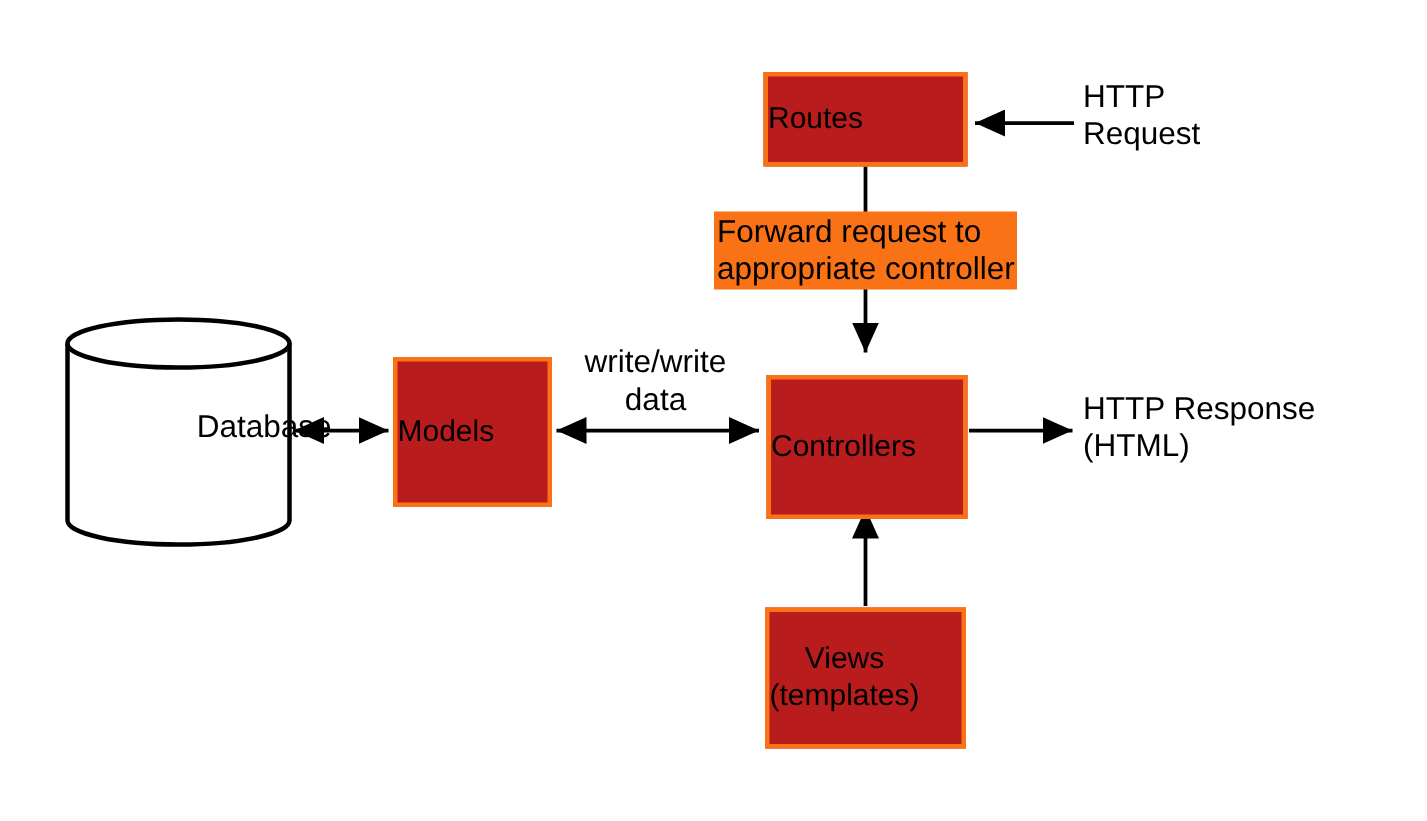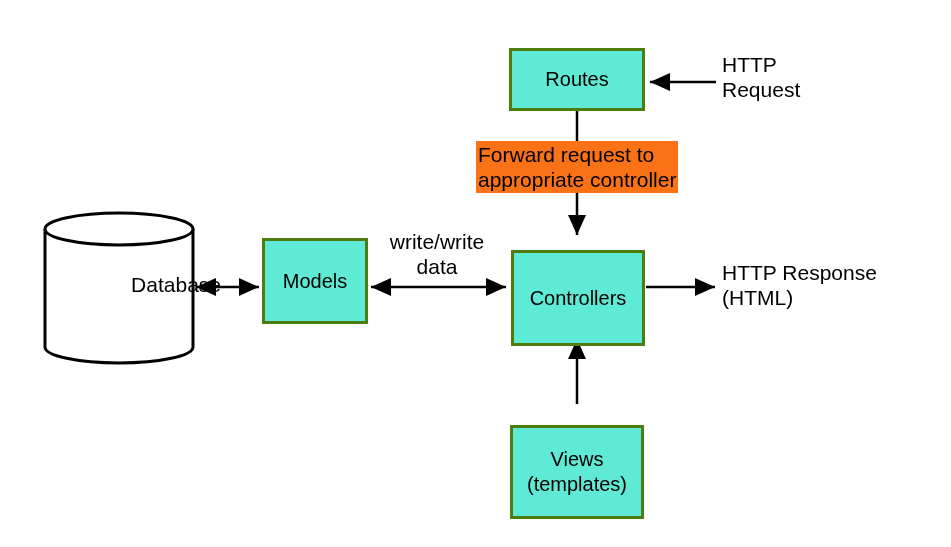--- a/index.html
+++ b/index.html
@@ -17,33 +17,32 @@
     overflow: hidden;
   }
   .layer {
     position: absolute;
     left: 0;
     top: 0;
   }
   .node {
     position: absolute;
     box-sizing: border-box;
-    border: 3px solid #4d7c0f;
-    background: #5eead4;
+    border: 3px solid #f97316;
+    background: #b91c1c;
     display: flex;
     align-items: center;
-    justify-content: center;
     text-align: center;
     font-size: 20px;
     line-height: 25px;
   }
   #routes-node      { left: 509px; top: 48px;  width: 136px; height: 63px; }
-  #models-node      { left: 262px; top: 238px; width: 106px; height: 86px; }
+  #models-node      { left: 262px; top: 238px; width: 106px; height: 100px; }
   #controllers-node { left: 511px; top: 238px; width: 134px; height: 96px; margin-top: 12px; }
-  #views-node       { left: 510px; top: 405px; width: 134px; height: 94px; margin-top: 20px; }
+  #views-node       { left: 510px; top: 405px; width: 134px; height: 94px; }
   .label {
     position: absolute;
     font-size: 21px;
     line-height: 25px;
     white-space: nowrap;
   }
   #database-label {
     left: 45px; top: 272px; width: 176px;
     text-align: right;
   }

